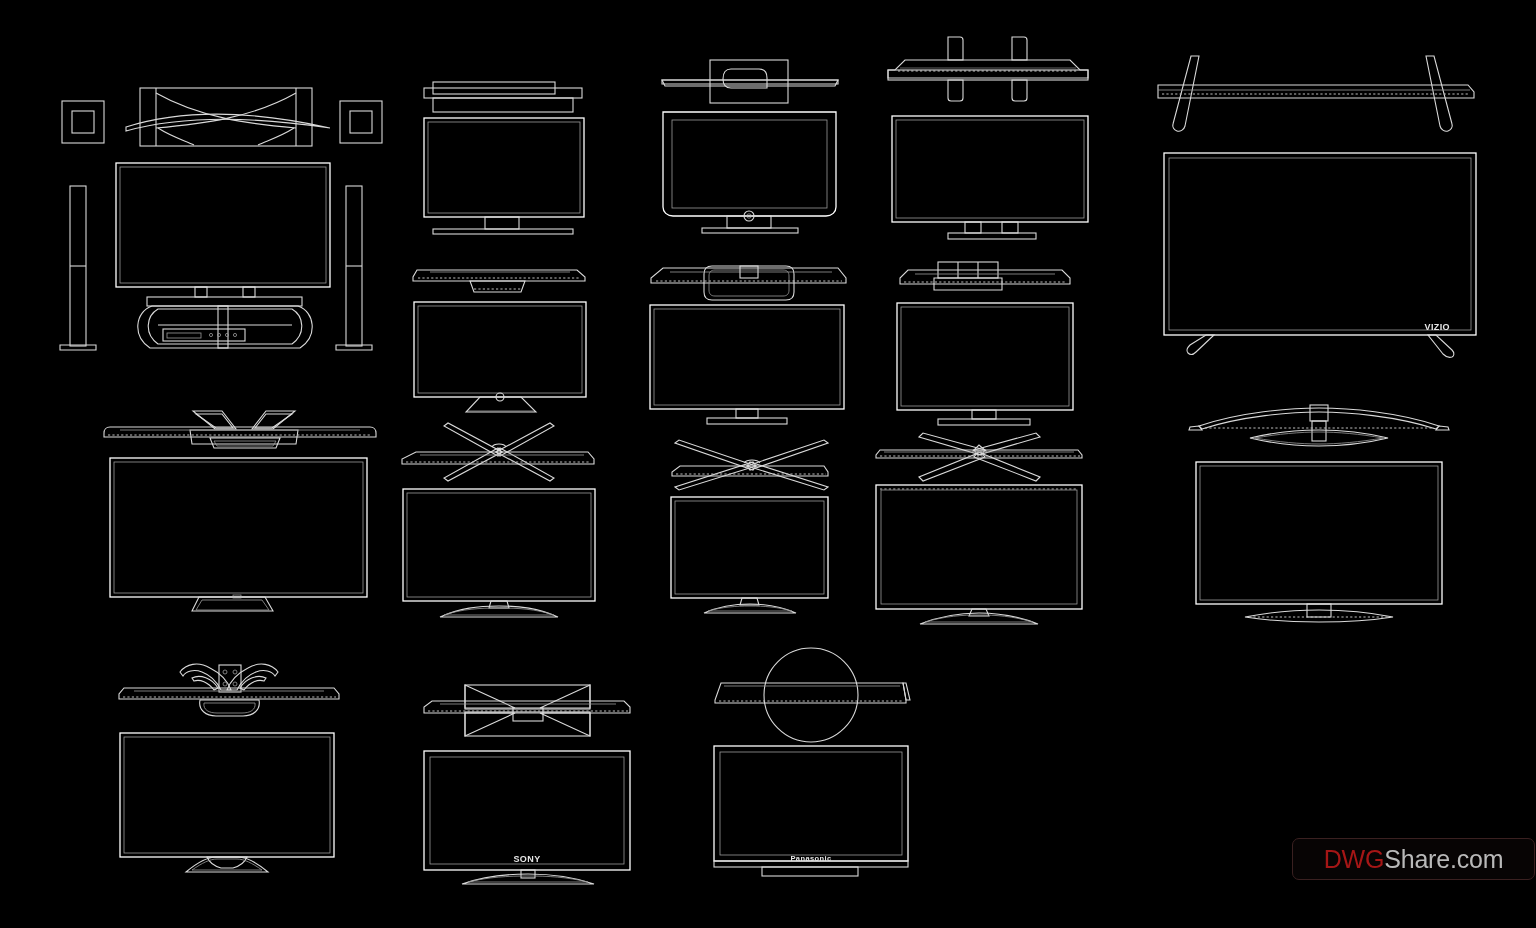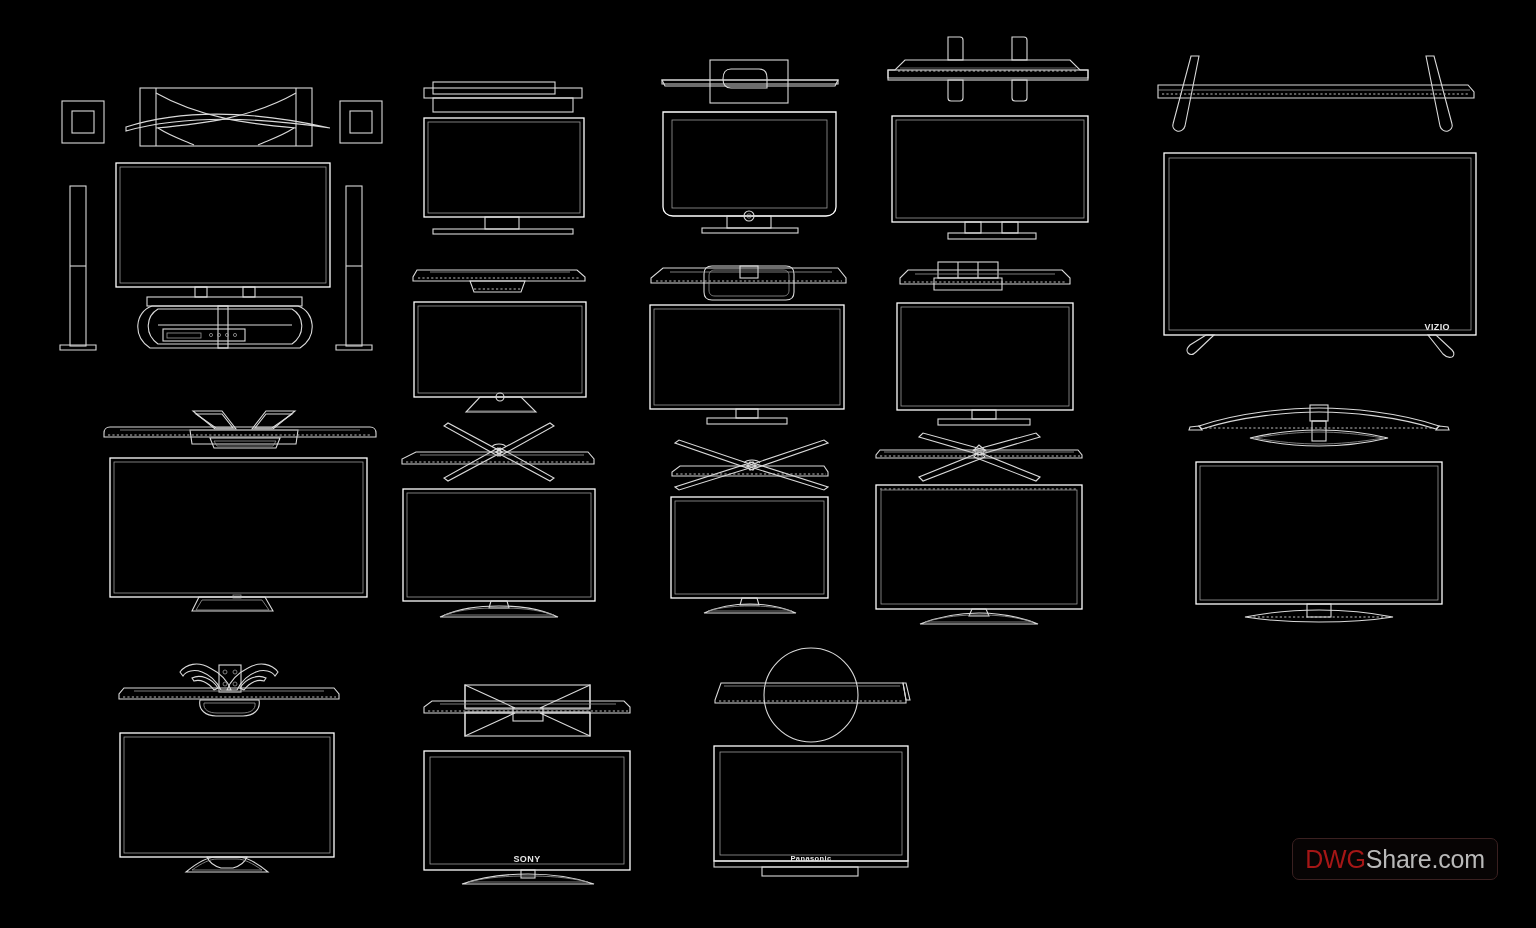--- a/index.html
+++ b/index.html
@@ -38,21 +38,21 @@
     fill: #e6e6e6;
     font-weight: bold;
     letter-spacing: 0.4px;
   }
 
   
   #watermark {
     position: absolute;
     left: 1292px;
     top: 838px;
-    width: 206px;
+    width: 243px;
     height: 42px;
     border: 1px solid #3a2020;
     border-radius: 7px;
     background: #070404;
     display: flex;
     align-items: center;
     justify-content: center;
     box-sizing: border-box;
   }
   #watermark .wm-inner {

